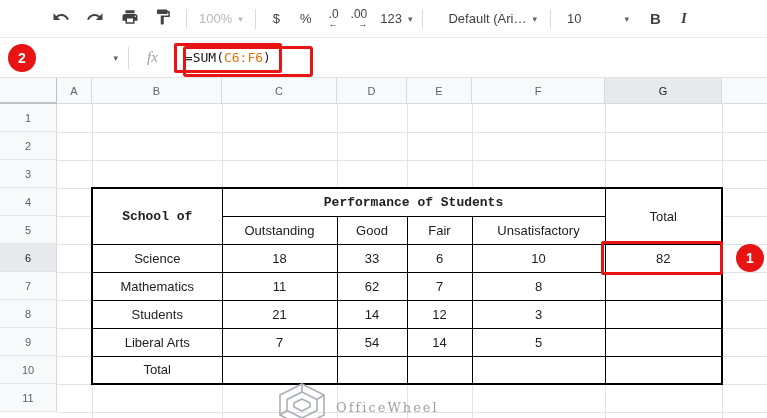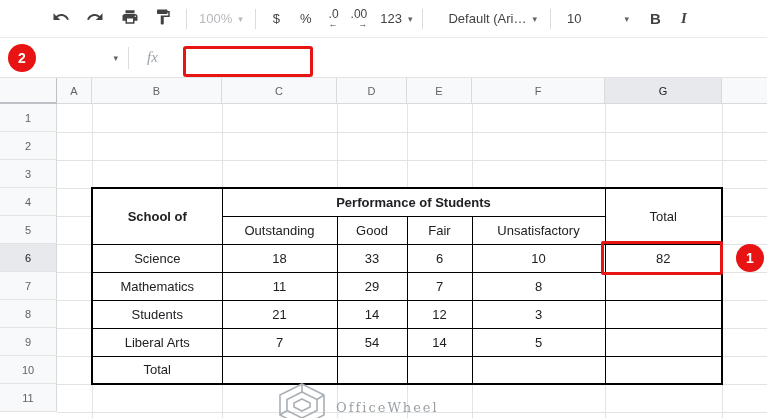--- a/index.html
+++ b/index.html
@@ -59,21 +59,21 @@
   
   .banner { position:absolute; left:92px; top:132px; width:630px; height:29px; background:#c9daf8;
             border-bottom:5px solid #2020e0; display:flex; align-items:center; justify-content:center;
             font-size:15px; font-weight:bold; color:#000; }
 
   
   table.data { position:absolute; left:91px; top:187px; border-collapse:collapse; table-layout:fixed; }
   table.data td { border:1px solid #000; height:28px; text-align:center; vertical-align:middle;
                   font-size:13px; color:#202124; background:#fff; padding:0; cursor:cell; }
   table.data { border:2px solid #000; }
-  td.green { background:#d9ead3; font-weight:bold; }
+  td.green { background:#d9ead3; font-weight:bold;font-family:Liberation Mono, monospace; }
   td.peach { background:#fce5cd; font-weight:normal; }
   td.pink  { background:#e4aca2; font-weight:normal; }
   td.num   { color:#333; }
 
   
   .watermark { position:absolute; left:274px; top:358px; display:flex; align-items:center; z-index:5; pointer-events:none;margin-top:24px; }
   .wm-logo svg { width:56px; height:46px; stroke:#aab0b6; fill:none; stroke-width:1.6; }
   .wm-text { font-family:"DejaVu Serif", serif; font-size:13px; letter-spacing:2px; color:#9aa0a6; margin-left:6px; }
 
   
@@ -155,20 +155,25 @@
     </div>
   </div>
 
   <div class="formula-bar">
     <div class="name-box">
       <span class="name-box-text">G6</span>
       <span class="name-caret">▾</span>
     </div>
     <div class="fb-divider"></div>
     <span class="fx">fx</span>
+    <div class="formula-box">
+      <span>=SUM(</span>
+        <span class="formula-range">C6:F6</span>
+        <span>)</span>
+    </div>
     <div class="badge" style="margin-left:8px;">2</div>
   </div>
 
   <div class="sheet">
     <div class="corner"></div>
 
     <div class="col-headers">
       <div class="col-h" style="width:35px;">A</div>
       <div class="col-h" style="width:130px;">B</div>
       <div class="col-h" style="width:115px;">C</div>
@@ -239,21 +244,21 @@
       <td class="peach">Science</td>
       <td class="num">18</td>
       <td class="num">33</td>
       <td class="num">6</td>
       <td class="num">10</td>
       <td class="num">82</td>
     </tr>
     <tr>
       <td class="peach">Mathematics</td>
       <td class="num">11</td>
-      <td class="num">29</td>
+      <td class="num">62</td>
       <td class="num">7</td>
       <td class="num">8</td>
       <td class="num"></td>
     </tr>
     <tr>
       <td class="peach">Students</td>
       <td class="num">21</td>
       <td class="num">14</td>
       <td class="num">12</td>
       <td class="num">3</td>

